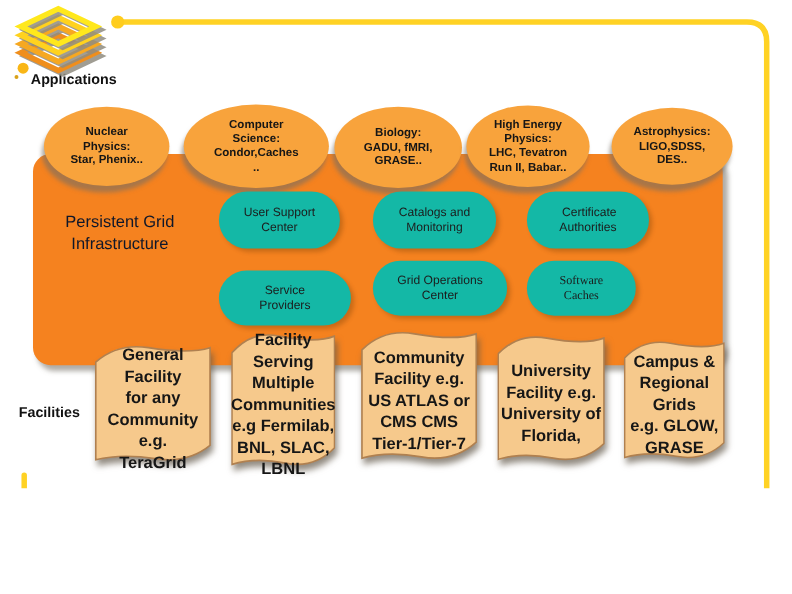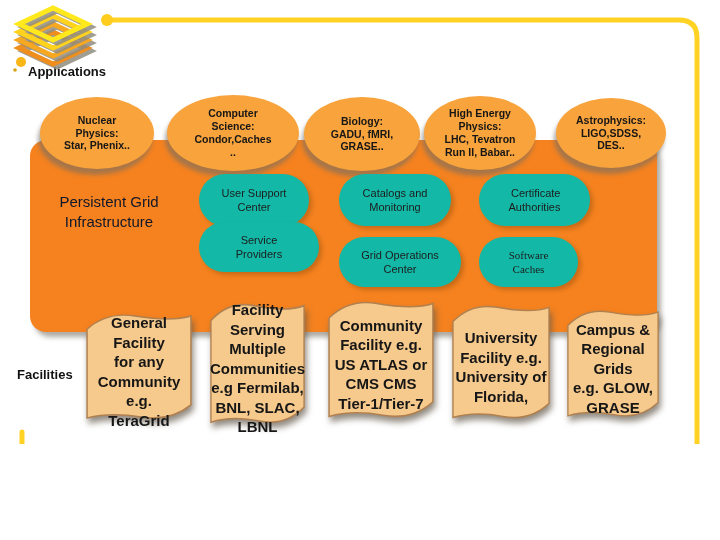--- a/index.html
+++ b/index.html
@@ -39,21 +39,21 @@
   
   .pill{
     position:absolute;background:#14b8a6;border-radius:26px;z-index:3;
     display:flex;align-items:center;justify-content:center;text-align:center;
     font-size:11px;line-height:1.3;color:#1c1c1c;white-space:pre-line;
     box-shadow:3px 3px 4px rgba(90,45,0,0.28);
   }
   .p1{left:199px;top:174px;width:110px;height:52px;}
   .p2{left:339px;top:174px;width:112px;height:52px;}
   .p3{left:479px;top:174px;width:111px;height:52px;text-align:right;}
-  .p4{left:199px;top:222px;width:120px;height:50px;}
+  .p4{left:199px;top:246px;width:120px;height:50px;}
   .p5{left:339px;top:237px;width:122px;height:50px;}
   .p6{left:479px;top:237px;width:99px;height:50px;font-family:Liberation Serif, serif;}
   
   .facility{position:absolute;z-index:4;}
   .facility svg{position:absolute;left:0;top:0;width:100%;height:100%;
     filter:drop-shadow(2px 5px 3px rgba(100,90,75,0.7));}
   .ftext{
     position:absolute;left:0;top:0;width:100%;height:100%;box-sizing:border-box;
     display:flex;align-items:center;justify-content:center;text-align:center;
     font-weight:bold;font-size:15px;line-height:1.3;color:#161616;white-space:pre-line;

